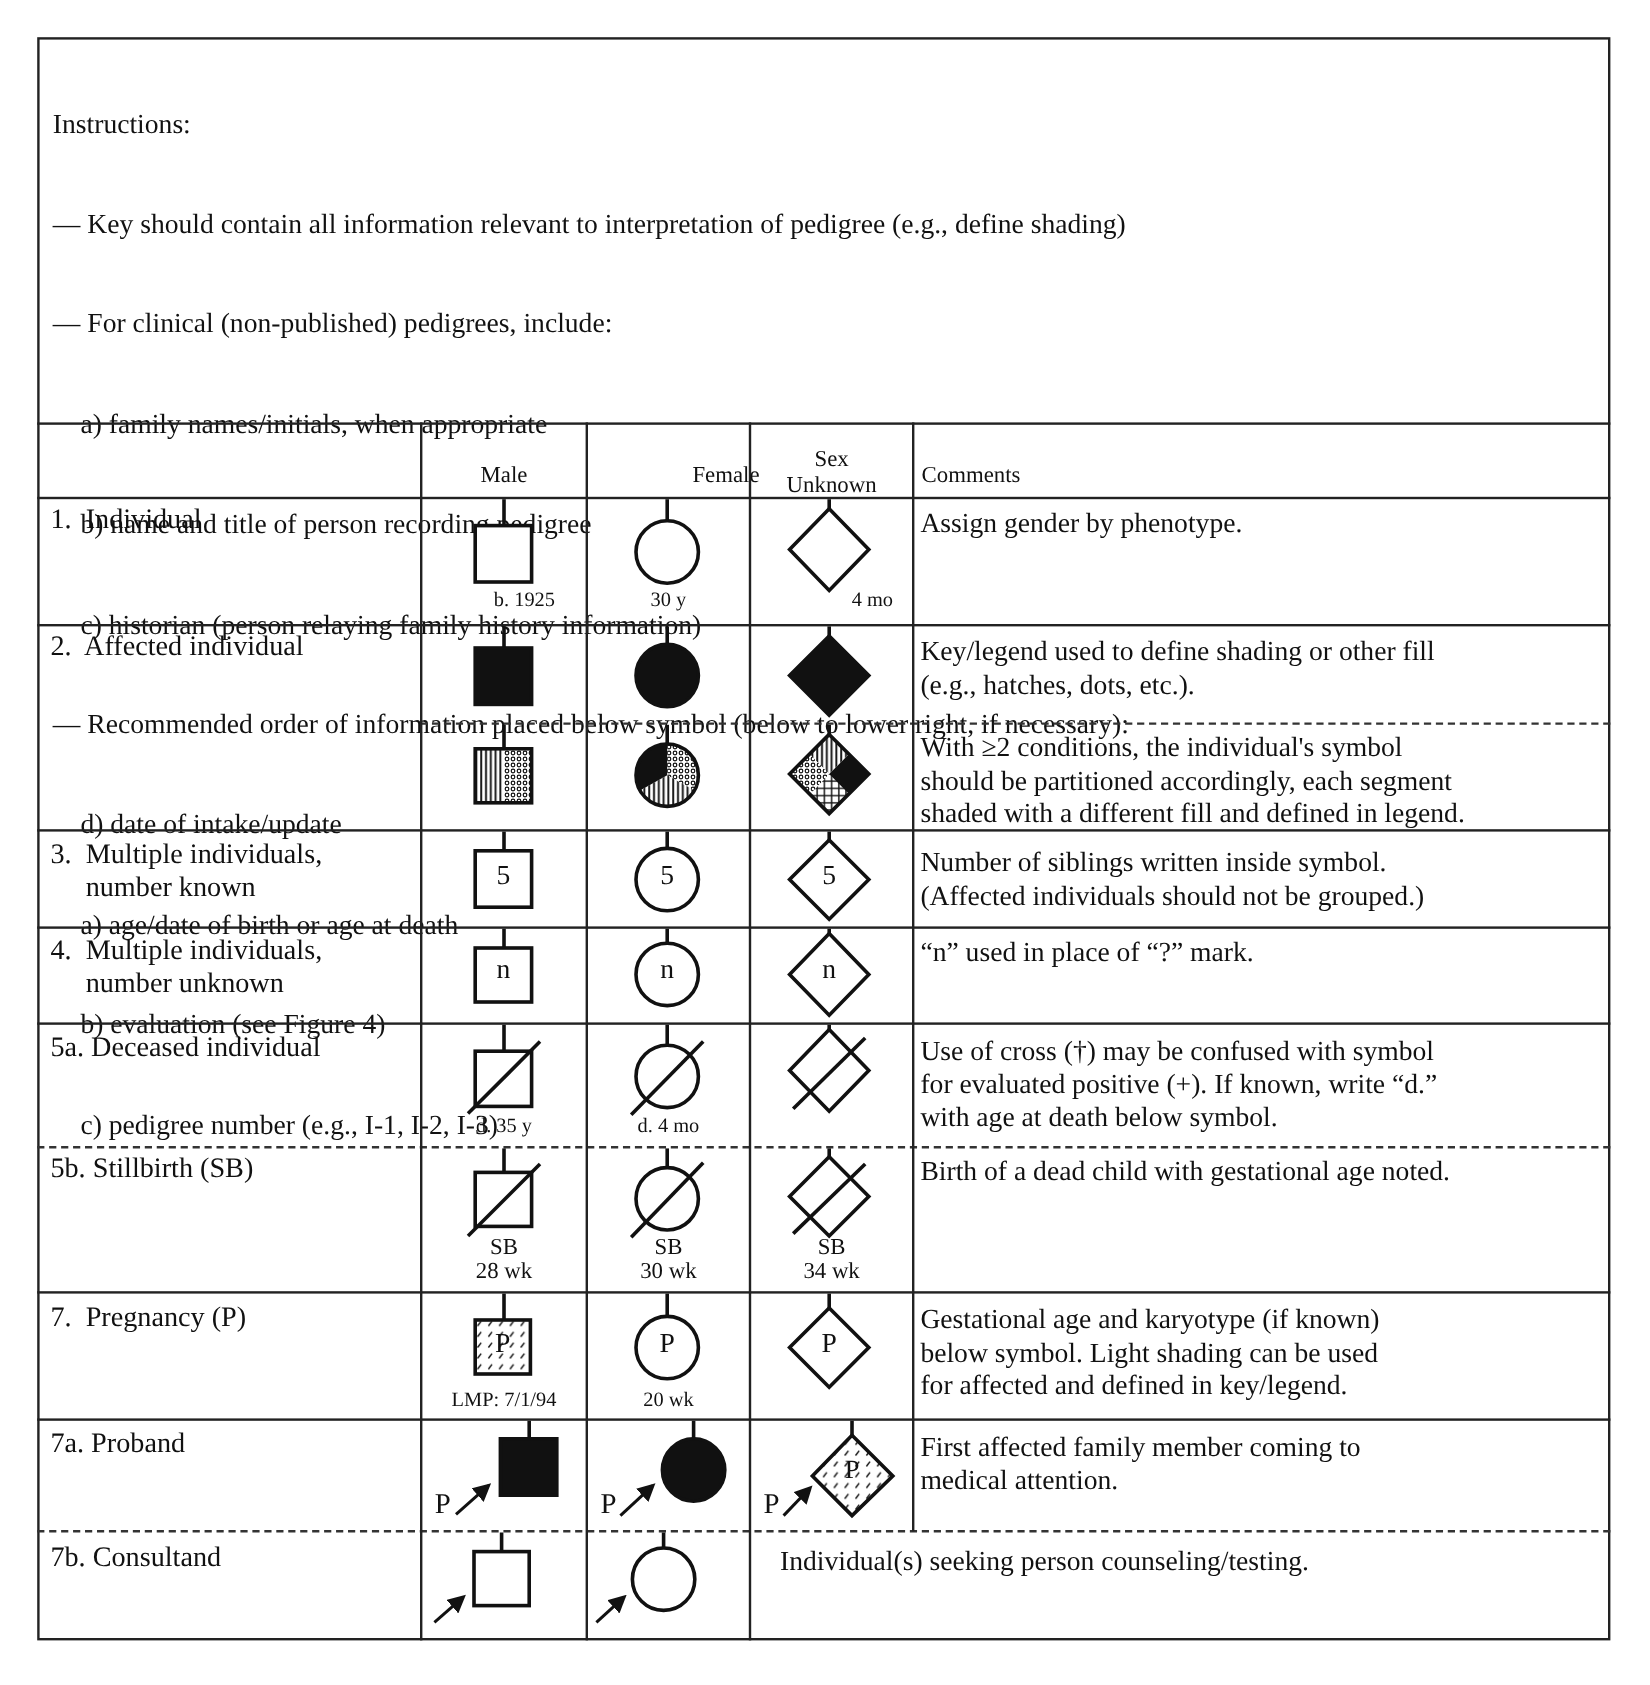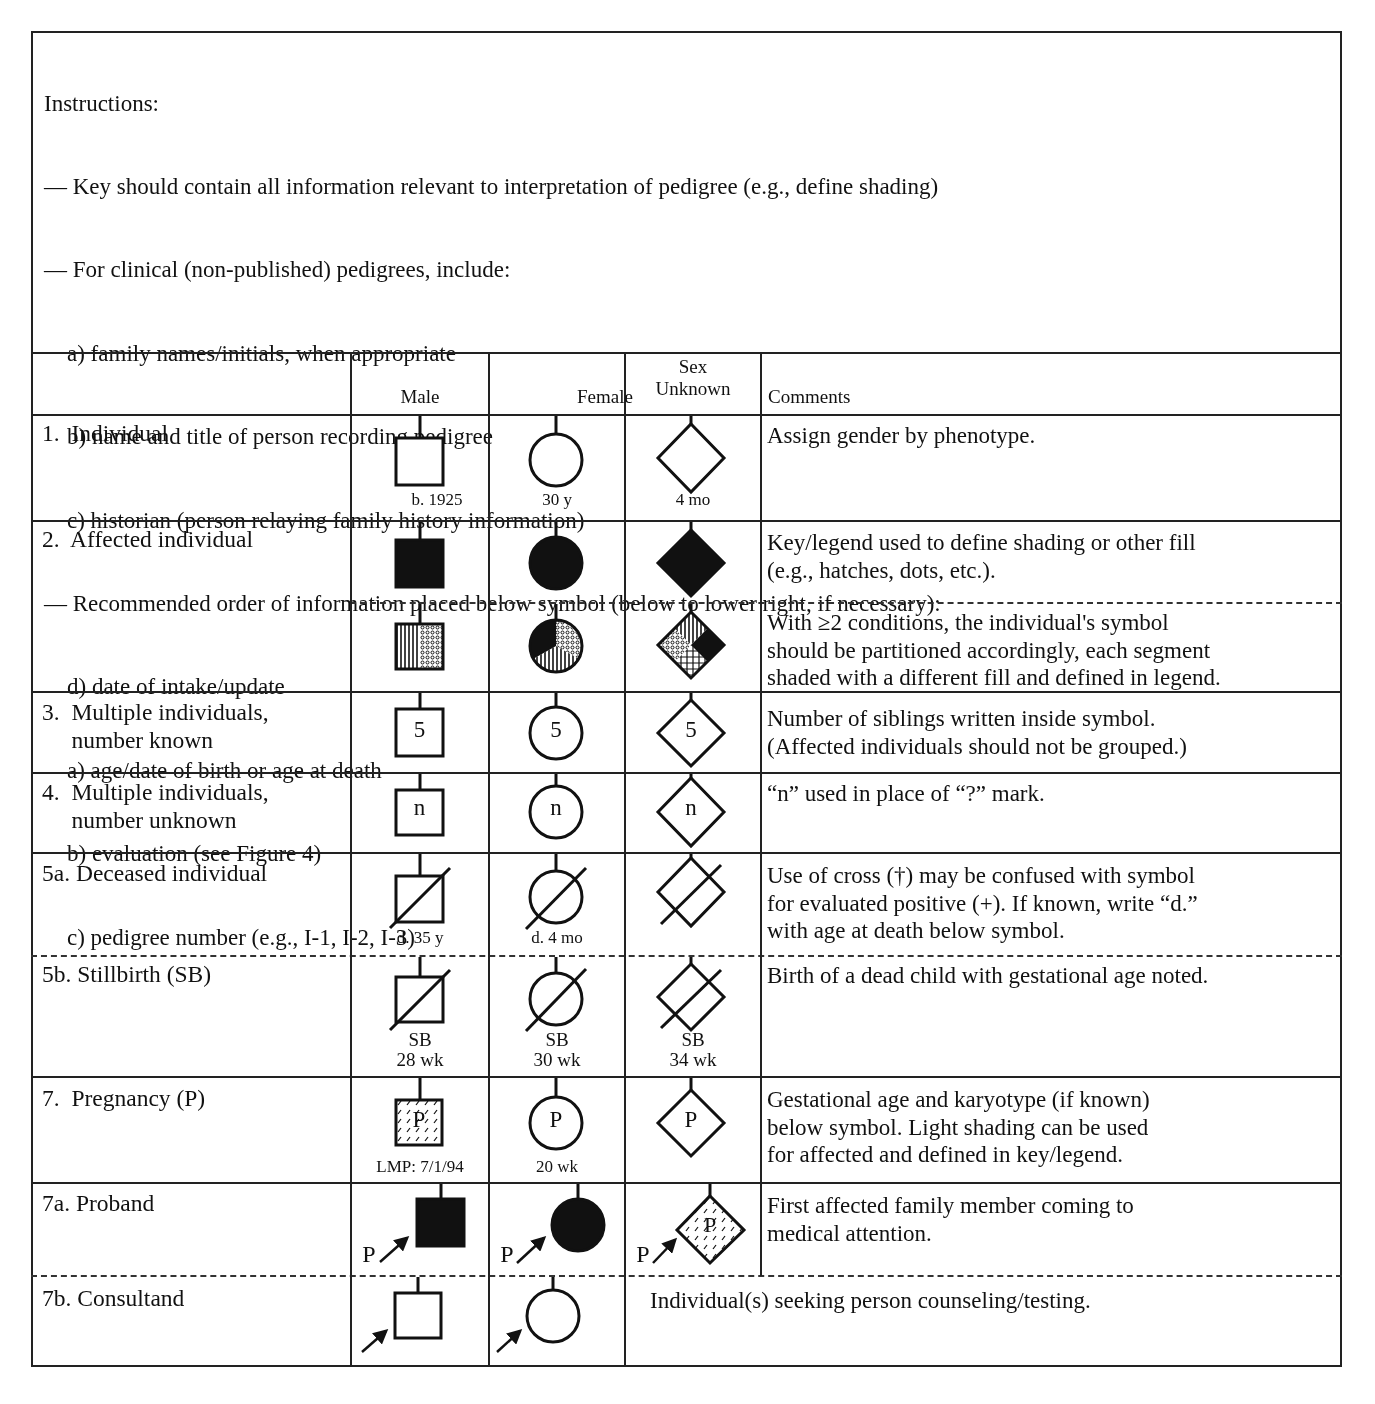--- a/index.html
+++ b/index.html
@@ -49,21 +49,21 @@
 <div class="hline" style="left:31px;top:1182px;width:1311px;"></div>
 <div class="dline" style="left:31px;top:1275px;width:1311px;"></div>
 
 <div class="vline" style="left:350px;top:352px;height:1015px;"></div>
 <div class="vline" style="left:488px;top:352px;height:1015px;"></div>
 <div class="vline" style="left:624px;top:352px;height:1015px;"></div>
 <div class="vline" style="left:760px;top:352px;height:924px;"></div>
 
 <div class="hdr" style="left:352px;top:386px;width:136px;">Male</div>
 <div class="hdr" style="left:490px;top:386px;width:134px;margin-left:48px;">Female</div>
-<div class="hdr" style="left:626px;top:356px;width:134px;">
+<div class="hdr" style="left:626px;top:372px;width:134px;">
   <div>Sex</div>
   <div>Unknown</div>
 </div>
 <div class="hdr" style="left:768px;top:386px;text-align:left;">Comments</div>
 
 <div class="rowlabel" style="top:419px;">1.  Individual</div>
 <div class="rowlabel" style="top:525px;">2.  Affected individual</div>
 <div class="rowlabel" style="top:698px;">3.  Multiple individuals,
      number known</div>
 <div class="rowlabel" style="top:778px;">4.  Multiple individuals,
@@ -279,21 +279,21 @@
 <div class="cap" style="left:530px;top:1110px;width:52px;font-size:23px;">P</div>
 <div class="cap" style="left:665px;top:1110px;width:52px;font-size:23px;">P</div>
 
 <div class="cap" style="left:690px;top:1215px;width:40px;font-size:22px;">P</div>
 <div class="cap" style="left:360px;top:1244px;width:18px;font-size:24px;">P</div>
 <div class="cap" style="left:498px;top:1244px;width:18px;font-size:24px;">P</div>
 <div class="cap" style="left:634px;top:1244px;width:18px;font-size:24px;">P</div>
 
 <div class="cap" style="left:352px;top:490px;width:136px;padding-left:17px;">b. 1925</div>
 <div class="cap" style="left:490px;top:490px;width:134px;">30 y</div>
-<div class="cap" style="left:626px;top:490px;width:134px;">4 mo</div>
+<div class="cap" style="left:626px;top:490px;width:134px;padding-left:34px;">4 mo</div>
 
 <div class="cap" style="left:352px;top:928px;width:136px;">d. 35 y</div>
 <div class="cap" style="left:490px;top:928px;width:134px;">d. 4 mo</div>
 
 <div class="cap" style="left:352px;top:1030px;width:136px;font-size:19px;">SB
 28 wk</div>
 <div class="cap" style="left:490px;top:1030px;width:134px;font-size:19px;">SB
 30 wk</div>
 <div class="cap" style="left:626px;top:1030px;width:134px;font-size:19px;">SB
 34 wk</div>

